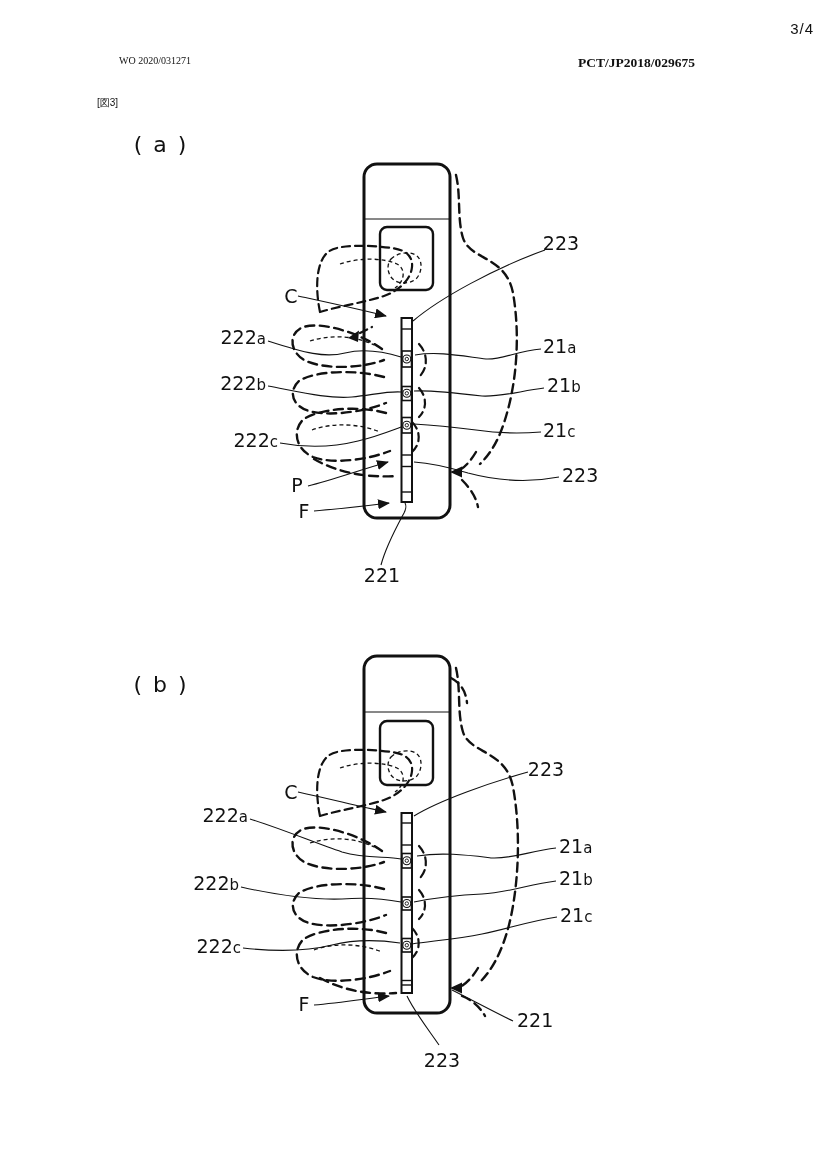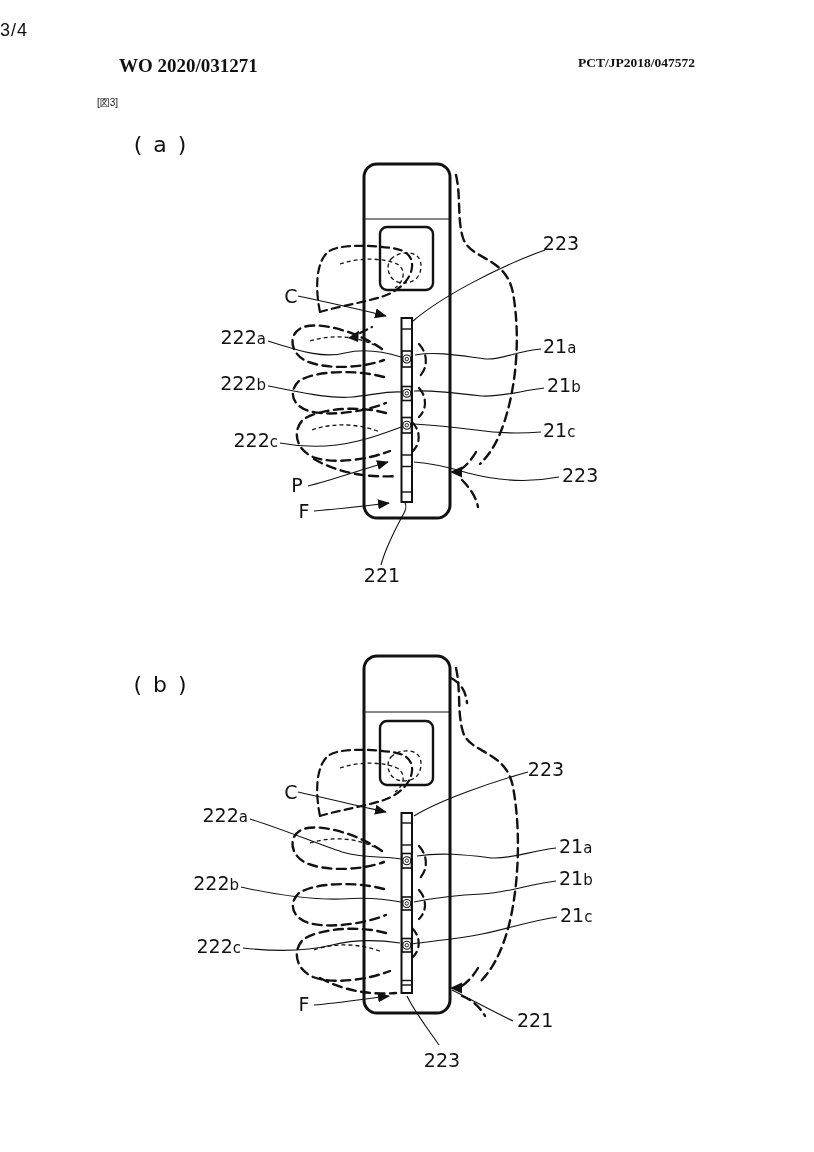--- a/index.html
+++ b/index.html
@@ -5,22 +5,22 @@
   html,body{margin:0;padding:0;background:#e8e8e8;}
   #page{
     position:relative;
     width:814px;height:1152px;
     background:#ffffff;
     font-family:"Liberation Sans",sans-serif;
     color:#111;
     overflow:hidden;
   }
   .hdr{position:absolute;white-space:nowrap;}
-  #page-num{left:0;width:814px;top:20px;text-align:left;font-size:18px;letter-spacing:1px;}
-  #pub-num{left:119px;top:55px;font-family:"Liberation Serif",serif;font-weight:bold;font-size:19px;}
+  #page-num{left:0;width:814px;top:20px;text-align:right;font-size:15px;letter-spacing:1px;}
+  #pub-num{left:119px;top:55px;font-family:"Liberation Serif",serif;font-weight:normal;font-size:10px;}
   #app-num{left:578px;top:55px;font-family:"Liberation Serif",serif;font-weight:bold;font-size:13.5px;}
   #fig-caption{left:97px;top:96px;font-size:10px;}
   svg{position:absolute;left:0;top:0;}
   svg text{font-family:"DejaVu Sans","Liberation Sans",sans-serif;fill:#111;font-size:19px;}
   text.panel{font-size:22px;letter-spacing:2px;}
   tspan.sfx{font-size:15px;}
   .ink{stroke:#111;fill:none;}
   .device{stroke-width:3;}
   .thinline{stroke-width:1;}
   .screen{stroke-width:2.4;}
@@ -33,21 +33,21 @@
   .leader{stroke-width:1.1;}
   .tri{fill:#111;stroke:none;}
 </style>
 </head>
 <body>
 
 <div id="page">
 
   <div class="hdr" id="page-num">3/4</div>
   <div class="hdr" id="pub-num">WO 2020/031271</div>
-  <div class="hdr" id="app-num">PCT/JP2018/047572</div>
+  <div class="hdr" id="app-num">PCT/JP2018/029675</div>
   <div class="hdr" id="fig-caption">[図3]</div>
 
   <svg width="814" height="1152" viewBox="0 0 814 1152">
     <defs>
       <marker id="ah" markerUnits="userSpaceOnUse" markerWidth="14" markerHeight="10" refX="11" refY="5" orient="auto">
         <path d="M0,0 L12,5 L0,10 Z" fill="#111"></path>
       </marker>
     </defs>
 
     <g>

